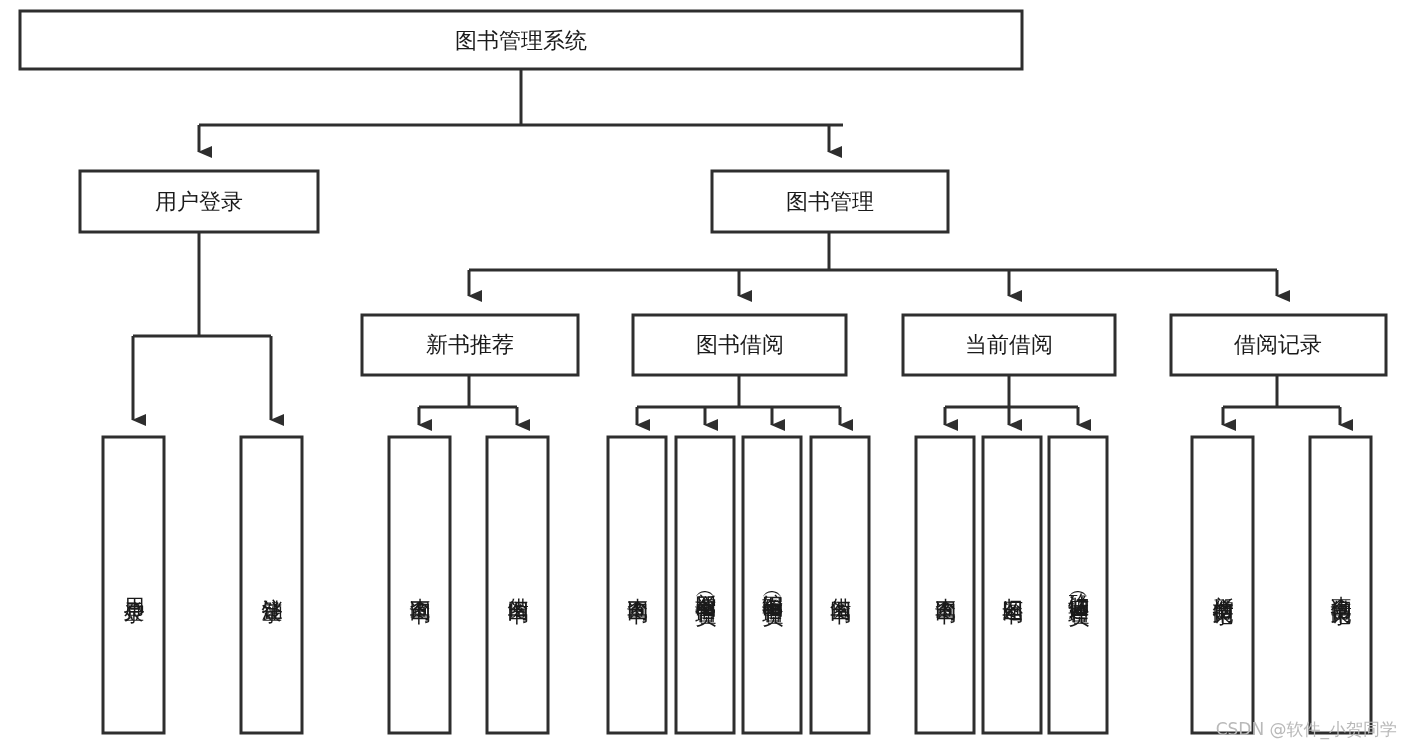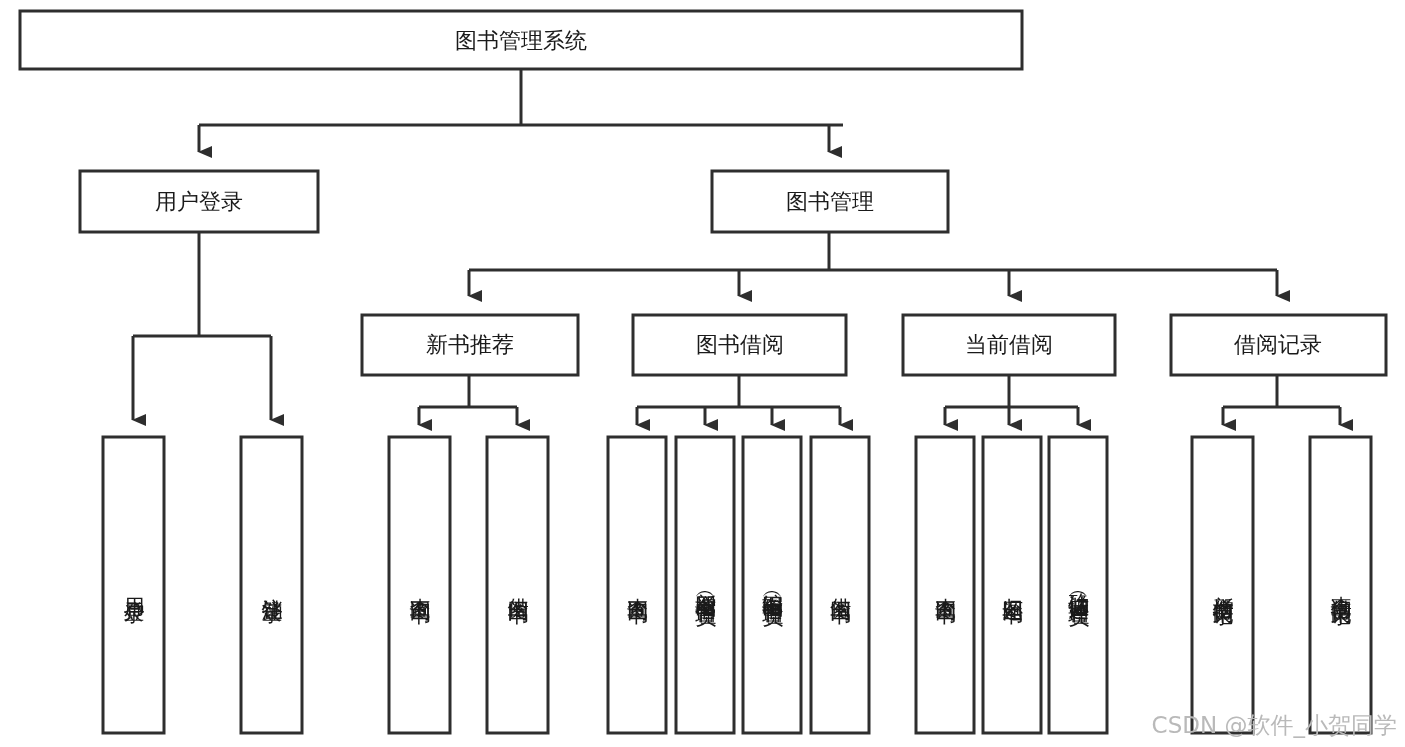--- a/index.html
+++ b/index.html
@@ -61,21 +61,21 @@
     color: #1a1a1a;
     letter-spacing: 2px;
     white-space: nowrap;
     pointer-events: none;
   }
   .watermark {
     position: absolute;
     right: 8px;
     bottom: 6px;
     font-family: "DejaVu Sans", "Liberation Sans", sans-serif;
-    font-size: 23px;
+    font-size: 17px;
     color: #b9b9b9;
     white-space: nowrap;
   }
 </style>
 </head>
 <body>
 
 <div id="diagram-root">
 
   <svg id="flow" viewBox="0 0 1405 747">

